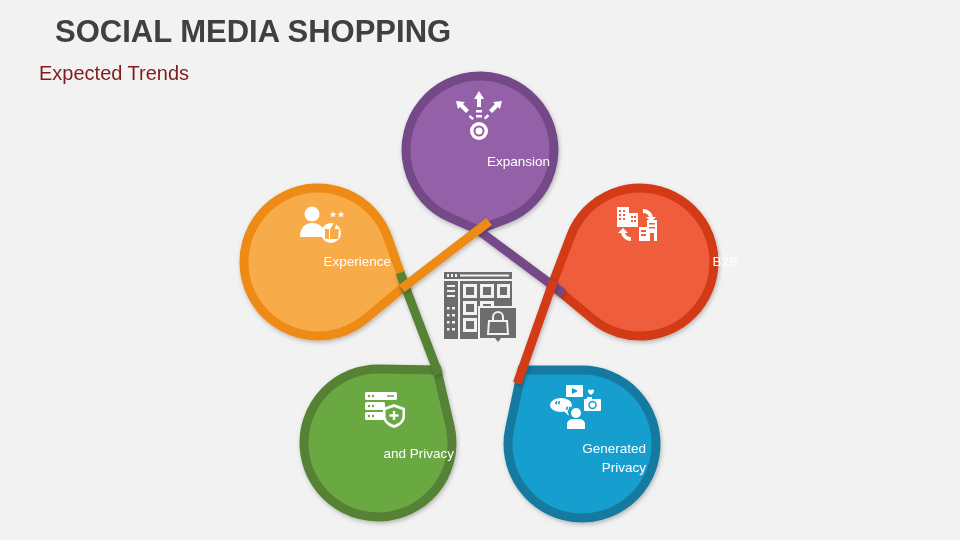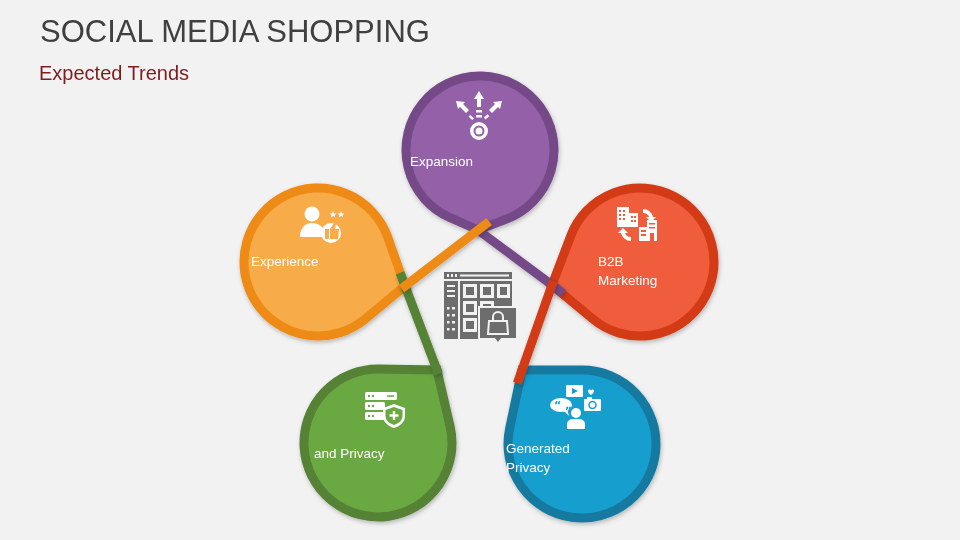--- a/index.html
+++ b/index.html
@@ -1,20 +1,20 @@
 <!DOCTYPE html>
 <html><head>
 <meta charset="utf-8">
 <style>
   html, body { margin:0; padding:0; }
   body { width:960px; height:540px; background:#f2f2f2; position:relative; overflow:hidden; font-family:"Liberation Sans", sans-serif; }
-  .title { position:absolute; left:40px; top:14px; font-size:31px; font-weight:normal; color:#404040; letter-spacing:0px; font-family:"Liberation Sans", sans-serif; }
+  .title { position:absolute; left:55px; top:14px; font-size:31px; font-weight:bold; color:#404040; letter-spacing:0px; font-family:"Liberation Sans", sans-serif; }
   .subtitle { position:absolute; left:39px; top:62px; font-size:20px; color:#7f1d1d; font-family:"Liberation Sans", sans-serif; }
   svg.diagram { position:absolute; left:0; top:0; }
-  .petal-label { position:absolute; width:140px; text-align:left; color:#ffffff; font-size:13.5px; line-height:19px; font-family:"Liberation Sans", sans-serif; }
+  .petal-label { position:absolute; width:140px; text-align:right; color:#ffffff; font-size:13.5px; line-height:19px; font-family:"Liberation Sans", sans-serif; }
   .petal-icon { position:absolute; }
   .center-icon { position:absolute; left:444px; top:272px; }
 </style>
 </head>
 <body>
 
 <div class="title">SOCIAL MEDIA SHOPPING</div>
 <div class="subtitle">Expected Trends</div>
 
 <svg class="diagram" width="960" height="540" viewBox="0 0 960 540" xmlns="http://www.w3.org/2000/svg">
@@ -177,21 +177,20 @@
   <polygon points="51,66 57,66 54,70" fill="#6d6d6d"></polygon>
   <path d="M45 49 L63 49 L64 62 L44 62 Z" fill="none" stroke="#f2f2f2" stroke-width="2"></path>
   <path d="M49 49 L49 45 A5 5 0 0 1 59 45 L59 49" fill="none" stroke="#f2f2f2" stroke-width="2"></path>
 </svg>
 
 <div class="petal-label" style="left:410px;top:152px">
   <div>Expansion</div>
 </div>
 <div class="petal-label" style="left:598px;top:252px">
   <div>B2B</div>
-  <div>Marketing</div>
 </div>
 <div class="petal-label" style="left:506px;top:439px">
   <div>Generated</div>
   <div>Privacy</div>
 </div>
 <div class="petal-label" style="left:314px;top:444px">
   <div>and Privacy</div>
 </div>
 <div class="petal-label" style="left:251px;top:252px">
   <div>Experience</div>

